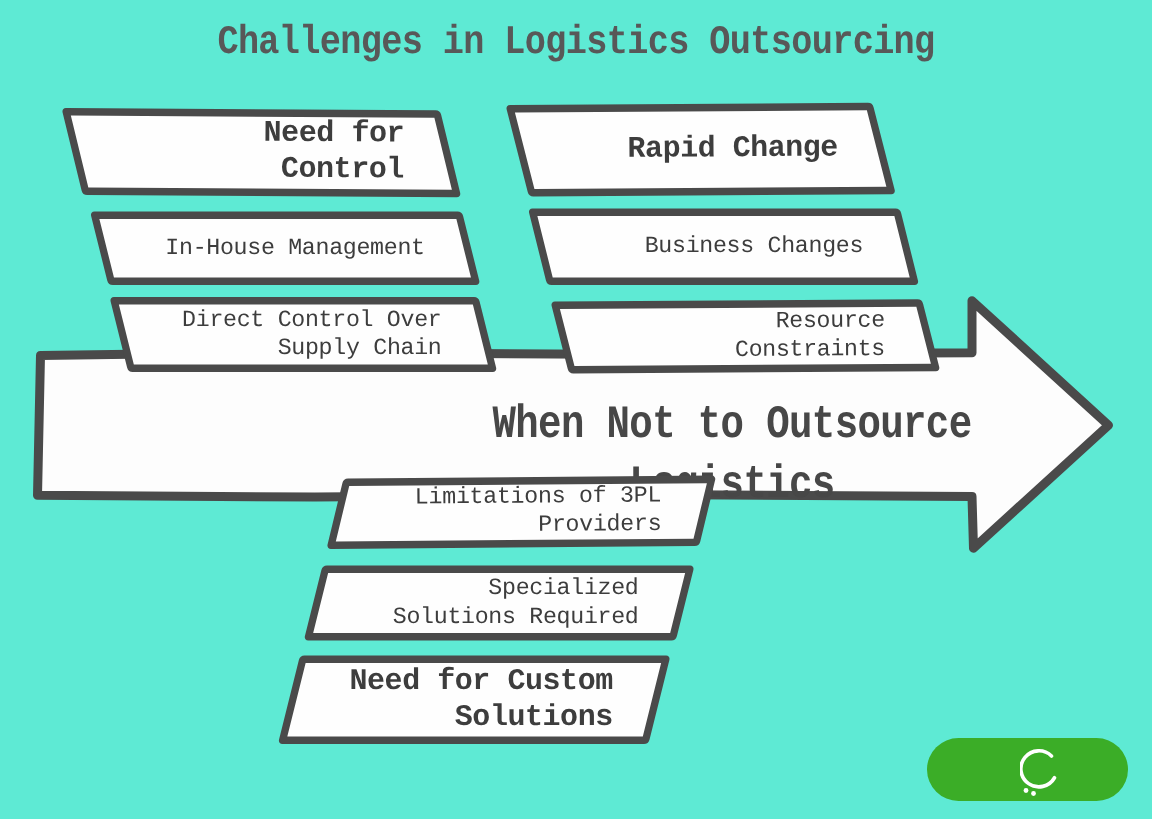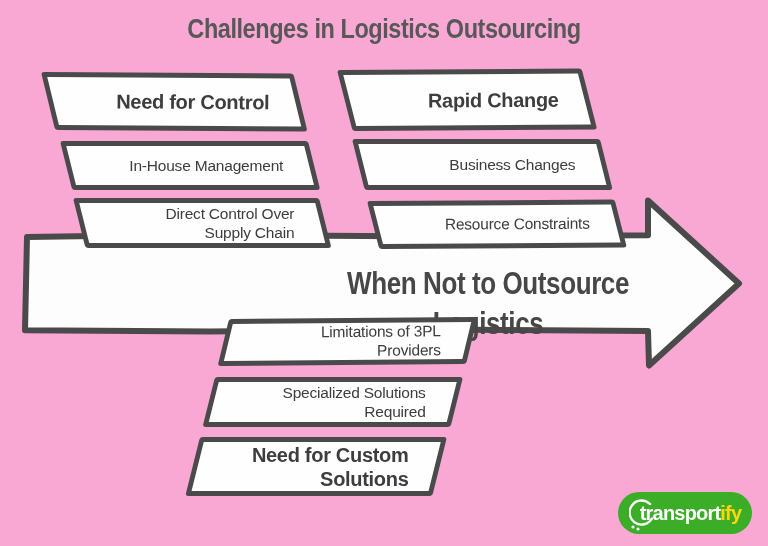--- a/index.html
+++ b/index.html
@@ -1,23 +1,23 @@
 <!DOCTYPE html>
 <html><head>
 <meta charset="utf-8">
 <style>
   * { margin: 0; padding: 0; box-sizing: border-box; }
   html, body { background: #ffffff; }
   #canvas {
     position: relative;
     width: 768px;
     height: 546px;
-    background: #f9a8d4;
+    background: #5eead4;
     overflow: hidden;
-    font-family: Liberation Sans, sans-serif;
+    font-family: Liberation Mono, monospace;
   }
 
   
   .diagram-title {
     position: absolute;
     top: 14px; left: 0;
     width: 768px;
     text-align: center;
     font-size: 27px;
     font-weight: bold;
@@ -147,18 +147,15 @@
   <div class="box header lean-fwd" style="left:200px; top:437px; width:247px; height:59px;">
     <div class="box-text">Need for Custom Solutions</div>
   </div>
 
   <div class="logo">
     <svg class="logo-swoosh" width="26" height="36" viewBox="0 0 26 36">
       <path d="M21 8 A12 12 0 1 0 23 22.5" fill="none" stroke="#ffffff" stroke-width="2.4" stroke-linecap="round"></path>
       <circle cx="4" cy="31" r="1.6" fill="#ffffff"></circle>
       <circle cx="9" cy="33" r="1.6" fill="#ffffff"></circle>
     </svg>
-    <div class="logo-text">
-      <span class="logo-brand">transport</span><span class="logo-suffix">ify</span>
-    </div>
   </div>
 
 </div>
 
 </body></html>

